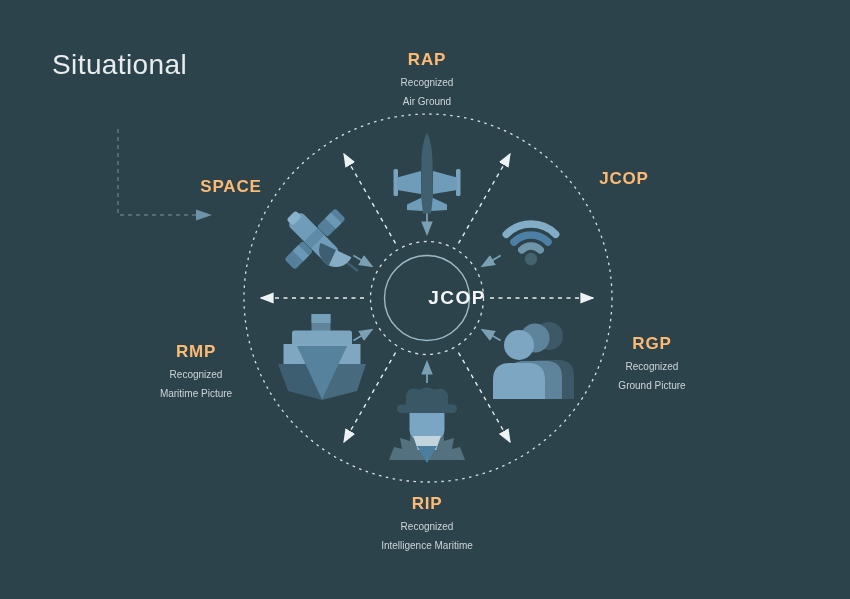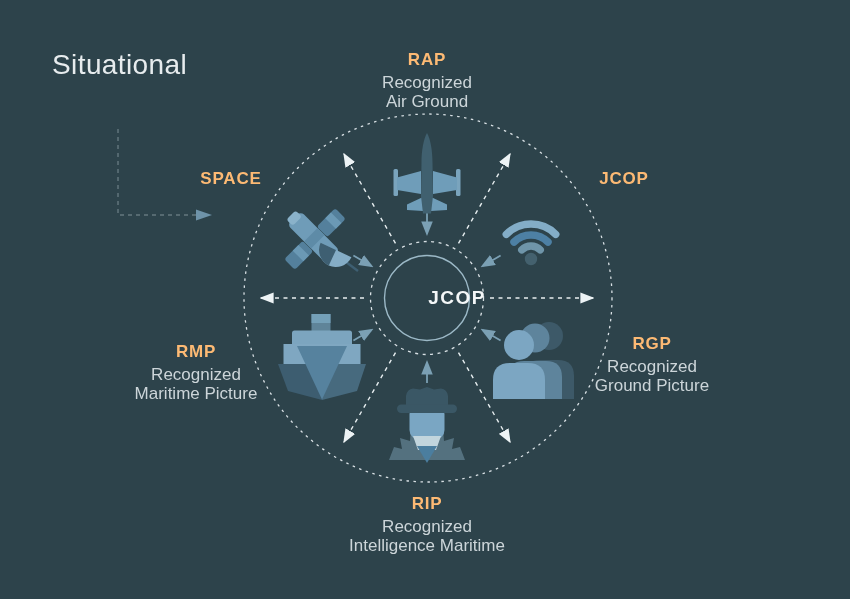--- a/index.html
+++ b/index.html
@@ -17,21 +17,21 @@
     line-height:36px;letter-spacing:.4px;
   }
   .node-label{
     position:absolute;transform:translateX(-50%);
     text-align:center;white-space:nowrap;
   }
   .acronym{
     color:#fdba74;font-size:17px;font-weight:700;letter-spacing:.8px;
   }
   .sublabel{
-    color:#ccd5d9;font-size:17px;line-height:17.5px;margin-top:1px;
+    color:#ccd5d9;font-size:10px;line-height:17.5px;margin-top:1px;
   }
   .acronym + .sublabel{margin-top:4px;}
   .jcop{
     position:absolute;left:427px;top:298px;transform:translate(-50%,-50%);
     color:#f4f7f8;font-size:19px;font-weight:700;letter-spacing:1.5px;margin-left:30px;
   }
 </style>
 </head>
 <body>
 
@@ -152,21 +152,21 @@
   <div class="node-label" style="left:427px;top:50px">
     <div class="acronym">RAP</div>
     <div class="sublabel">Recognized</div>
     <div class="sublabel">Air Ground</div>
   </div>
 
   <div class="node-label" style="left:624px;top:169px">
     <div class="acronym">JCOP</div>
   </div>
 
-  <div class="node-label" style="left:231px;top:169px">
+  <div class="node-label" style="left:231px;top:177px">
     <div class="acronym">SPACE</div>
   </div>
 
   <div class="node-label" style="left:652px;top:334px">
     <div class="acronym">RGP</div>
     <div class="sublabel">Recognized</div>
     <div class="sublabel">Ground Picture</div>
   </div>
 
   <div class="node-label" style="left:196px;top:342px">

